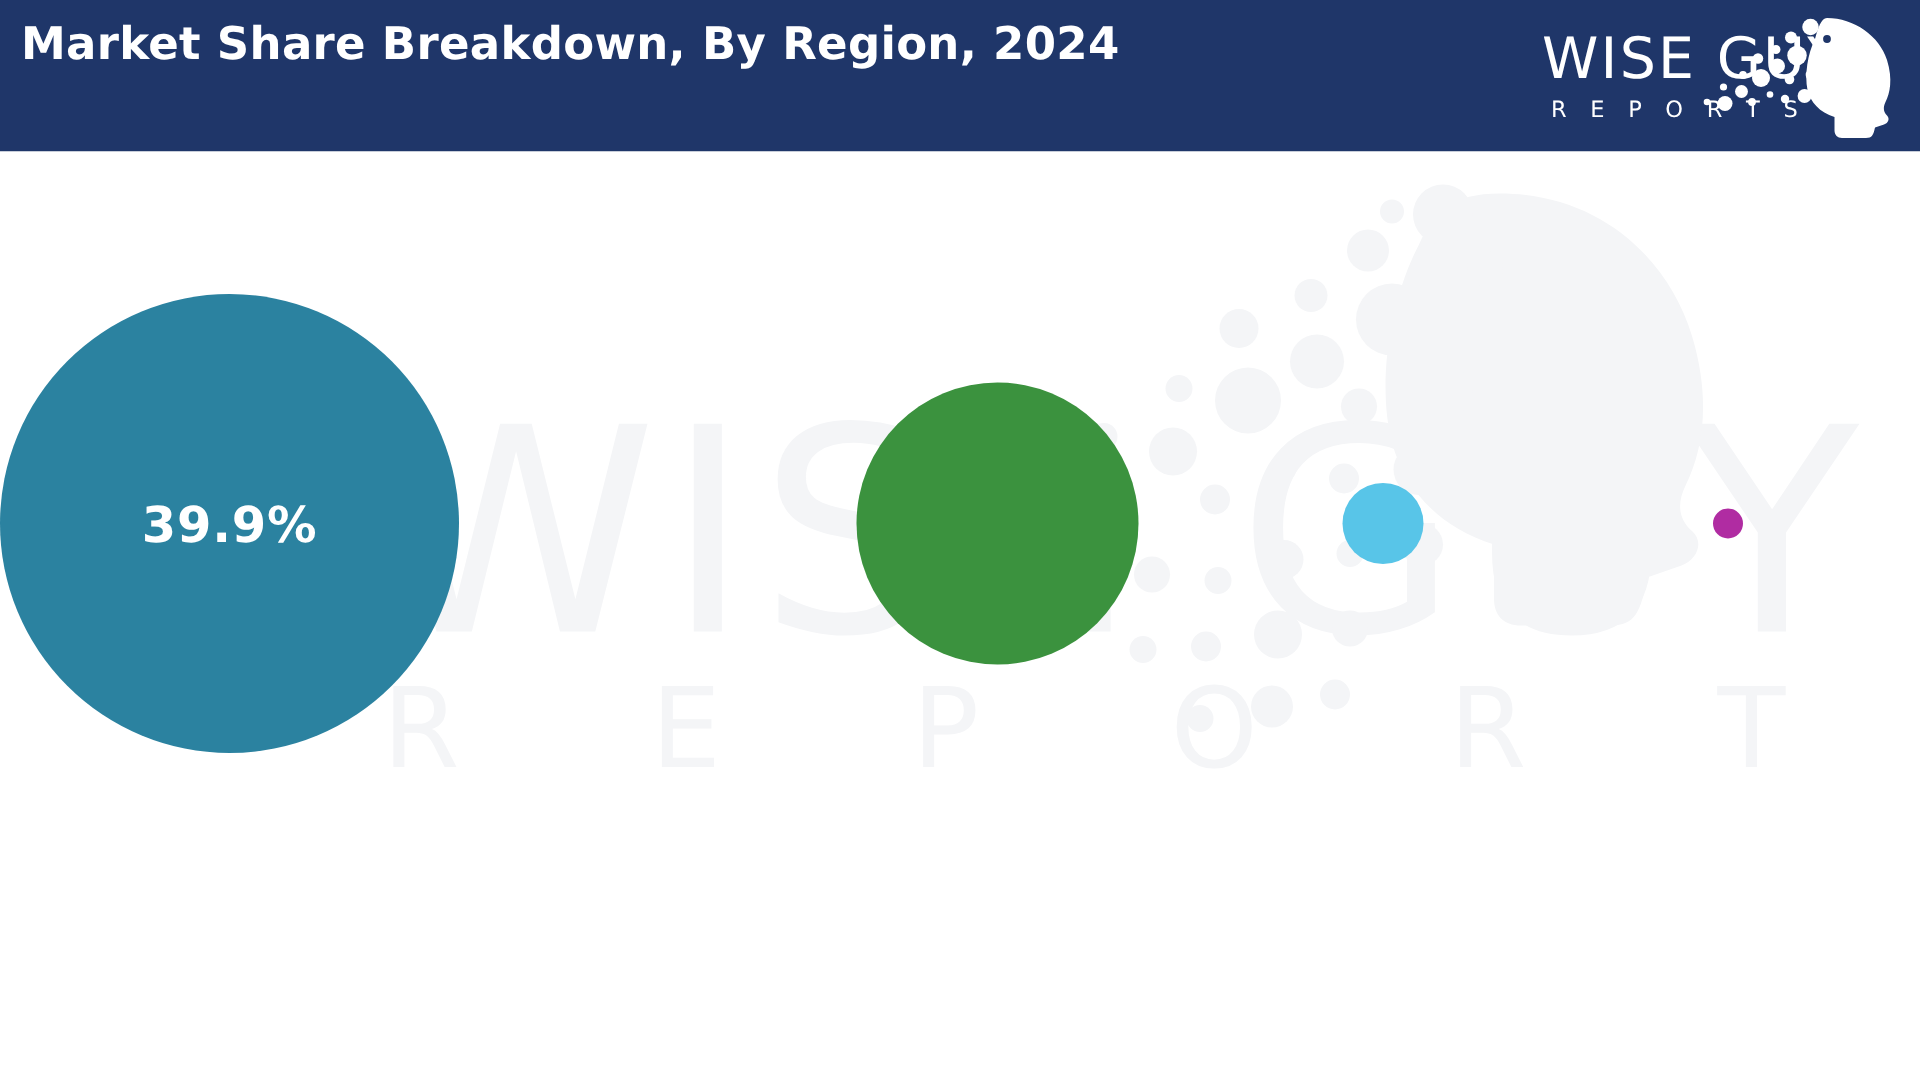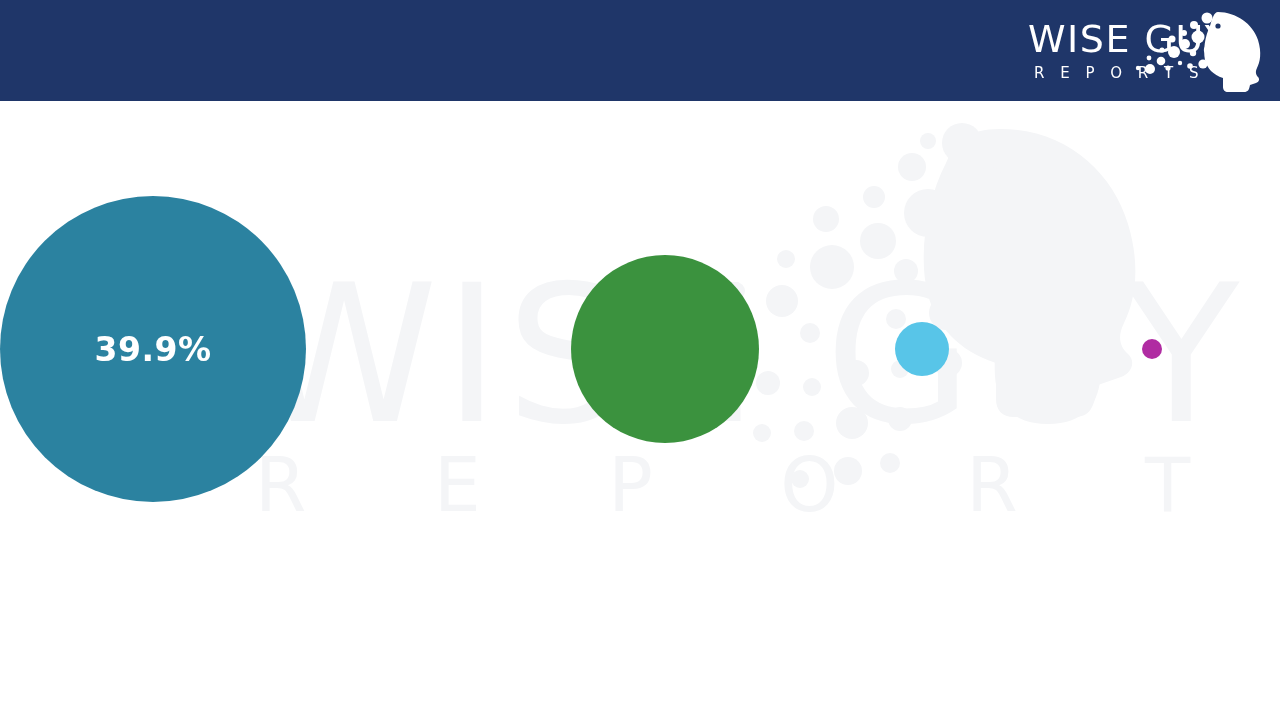--- a/index.html
+++ b/index.html
@@ -94,20 +94,21 @@
   }
   .v-lg { font-size: 33px; }
   .v-md { font-size: 25px; }
 </style>
 </head>
 <body>
 
 <div class="page">
 
   <div class="header">
+    <div class="header-title">Market Share Breakdown, By Region, 2024</div>
 
     <div class="logo">
       <svg width="250" height="88" viewBox="0 0 250 88" xmlns="http://www.w3.org/2000/svg">
         <g fill="#ffffff">
           <text x="6" y="46" font-family="DejaVu Sans, sans-serif" font-size="38" letter-spacing="1.5">WISE GUY</text>
           <text x="12" y="72" font-family="DejaVu Sans, sans-serif" font-size="15" letter-spacing="5.5">R E P O R T S</text>
         </g>
         <g fill="#ffffff">
 
           <path d="M196 6 C214 6 231 18 236 34 C240 47 238 56 235 62 C233 66 234 69 236 71

